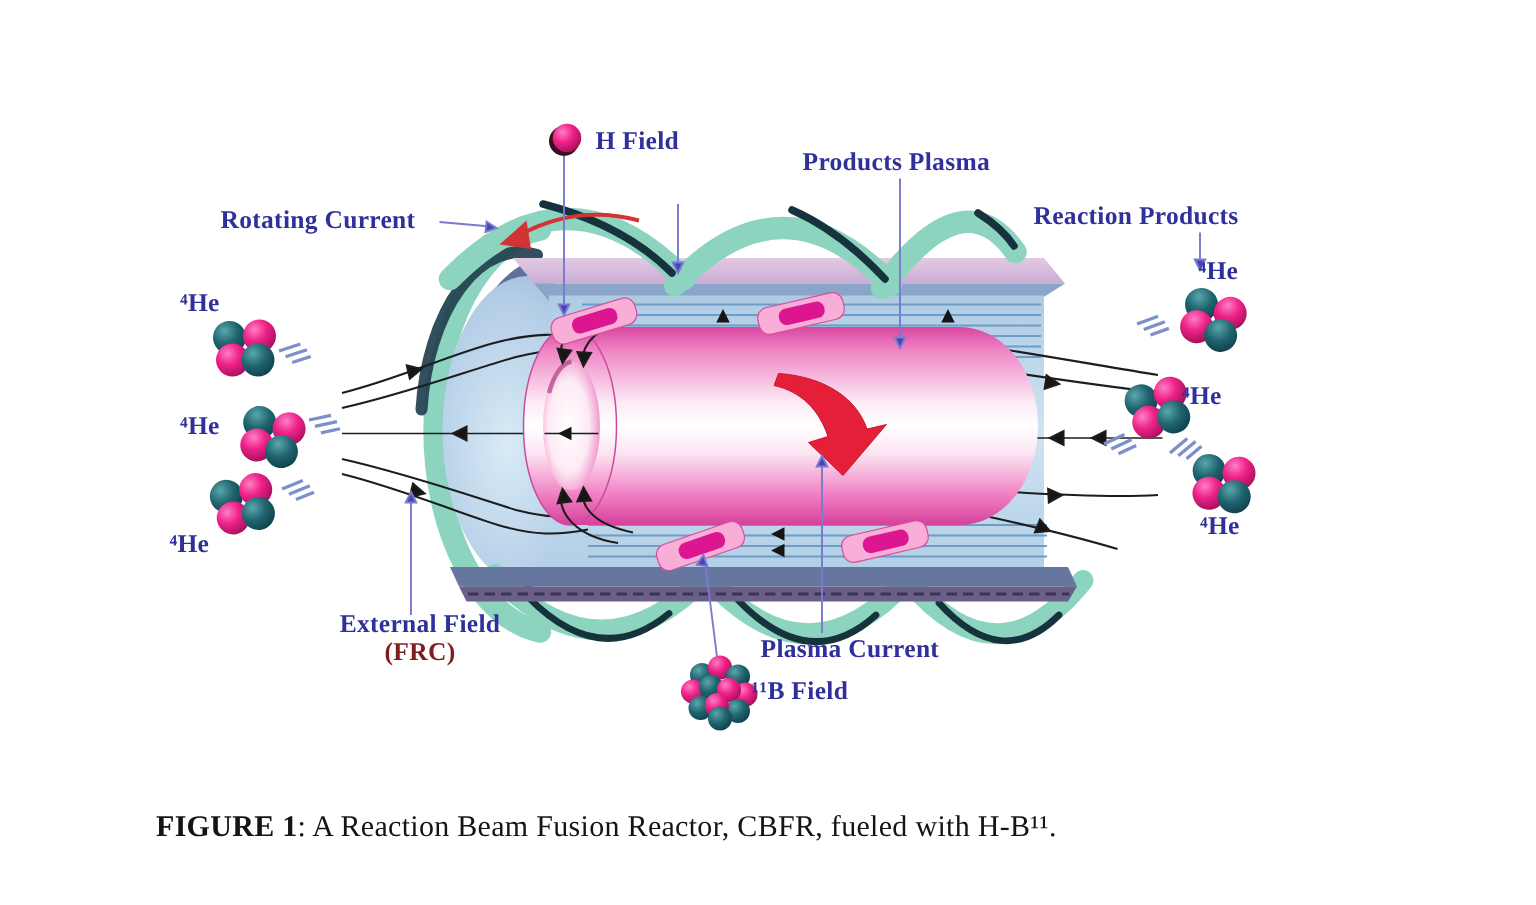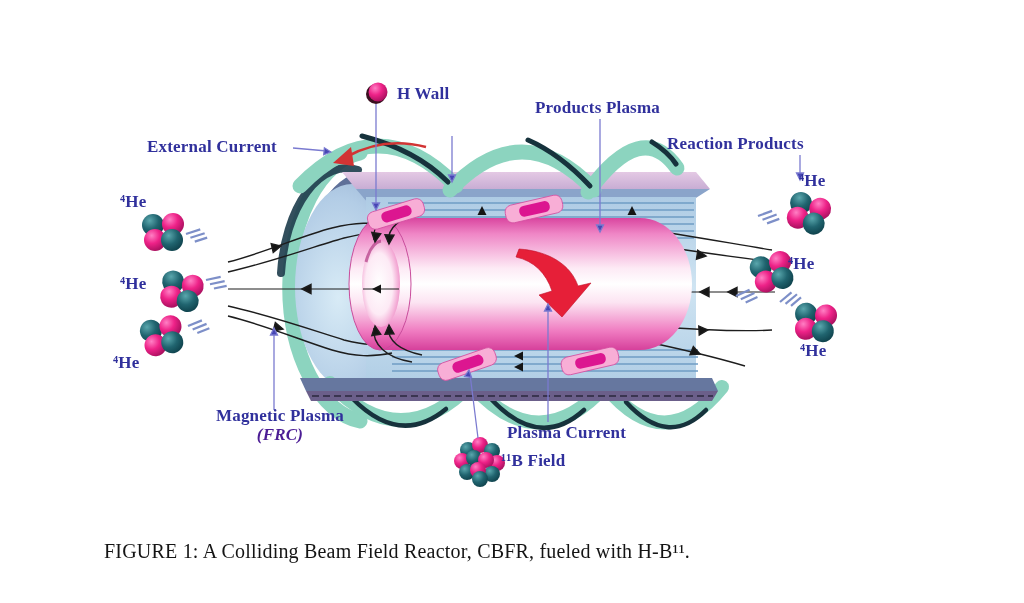--- a/index.html
+++ b/index.html
@@ -1,25 +1,25 @@
 <!DOCTYPE html>
 <html><head>
 <meta charset="utf-8">
 <style>
   html,body{margin:0;padding:0;background:#ffffff;}
   #stage{position:relative;width:1024px;height:603px;background:#ffffff;overflow:hidden;
          font-family:"Liberation Serif",serif;}
   #diagram-svg{position:absolute;left:0;top:0;}
   .lbl{position:absolute;font:bold 17px "Liberation Serif",serif;color:#30309c;
        white-space:nowrap;letter-spacing:.2px;}
-  .lbl .frc{color:#4c1d95;font-style:italic;}
+  .lbl .frc{color:#7f1d1d;}
   #magnetic-field-label{width:140px;text-align:center;line-height:19px;}
   #caption{position:absolute;left:104px;top:540px;width:780px;
            font:400 20px "Liberation Serif",serif;color:#141414;letter-spacing:.2px;}
-  #caption b{font-weight:normal;}
+  #caption b{font-weight:bold;}
 </style>
 </head>
 <body>
 
 <div id="stage">
 
 <svg id="diagram-svg" width="1024" height="603" viewBox="0 0 1024 603">
   <defs>
     <linearGradient id="cylGrad" x1="0" y1="0" x2="0" y2="1">
       <stop offset="0" stop-color="#d9459f"></stop>
@@ -257,34 +257,34 @@
     <use href="#ahl" transform="translate(376,210) rotate(90)"></use>
     <use href="#ahl" transform="translate(452,182) rotate(90)"></use>
     <use href="#ahl" transform="translate(600,232) rotate(90)"></use>
     <use href="#ahl" transform="translate(800,180) rotate(90)"></use>
     <use href="#ahl" transform="translate(274,328) rotate(-90)"></use>
     <use href="#ahl" transform="translate(548,304) rotate(-90)"></use>
     <use href="#ahl" transform="translate(469,370) rotate(-82)"></use>
   </g>
 </svg>
 
-<div class="lbl" style="left:147px;top:137px">External Current</div>
-<div class="lbl" style="left:397px;top:84px">H Wall</div>
+<div class="lbl" style="left:147px;top:137px">Rotating Current</div>
+<div class="lbl" style="left:397px;top:84px">H Field</div>
 <div class="lbl" style="left:535px;top:98px">Products Plasma</div>
-<div class="lbl" style="left:667px;top:134px">Reaction Products</div>
+<div class="lbl" style="left:689px;top:134px">Reaction Products</div>
 
 <div class="lbl" style="left:120px;top:192px">⁴He</div>
 <div class="lbl" style="left:120px;top:274px">⁴He</div>
 <div class="lbl" style="left:113px;top:353px">⁴He</div>
 <div class="lbl" style="left:799px;top:171px">⁴He</div>
 <div class="lbl" style="left:788px;top:254px">⁴He</div>
 <div class="lbl" style="left:800px;top:341px">⁴He</div>
 
 <div class="lbl" id="magnetic-field-label" style="left:210px;top:406px">
-  <div>Magnetic Plasma</div>
+  <div>External Field</div>
   <div class="frc">(FRC)</div>
 </div>
 <div class="lbl" style="left:507px;top:423px">Plasma Current</div>
 <div class="lbl" style="left:501px;top:451px">¹¹B Field</div>
 
-<div id="caption"><b>FIGURE 1</b><span>: A Colliding Beam Field Reactor, CBFR, fueled with H-B¹¹.</span></div>
+<div id="caption"><b>FIGURE 1</b><span>: A Reaction Beam Fusion Reactor, CBFR, fueled with H-B¹¹.</span></div>
 
 </div>
 
 </body></html>

